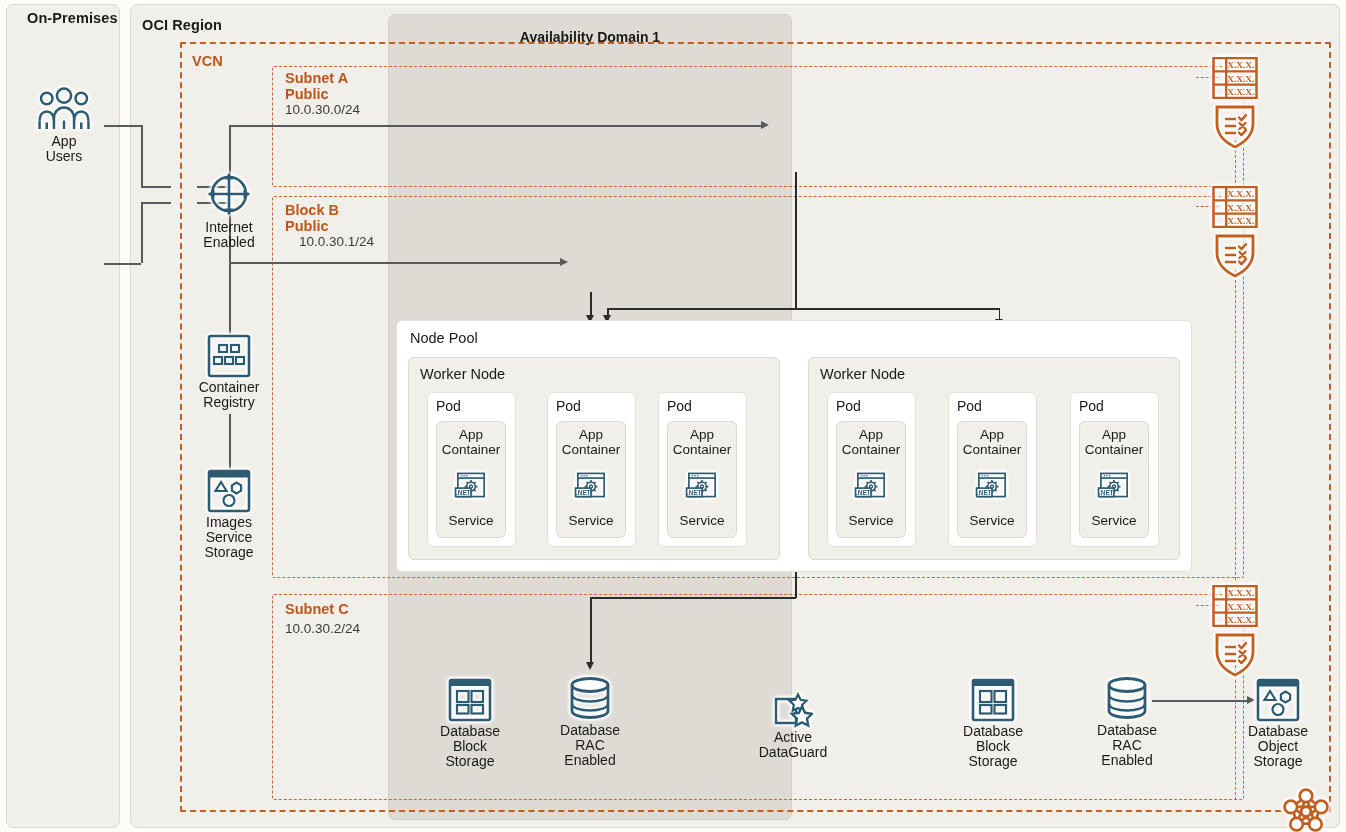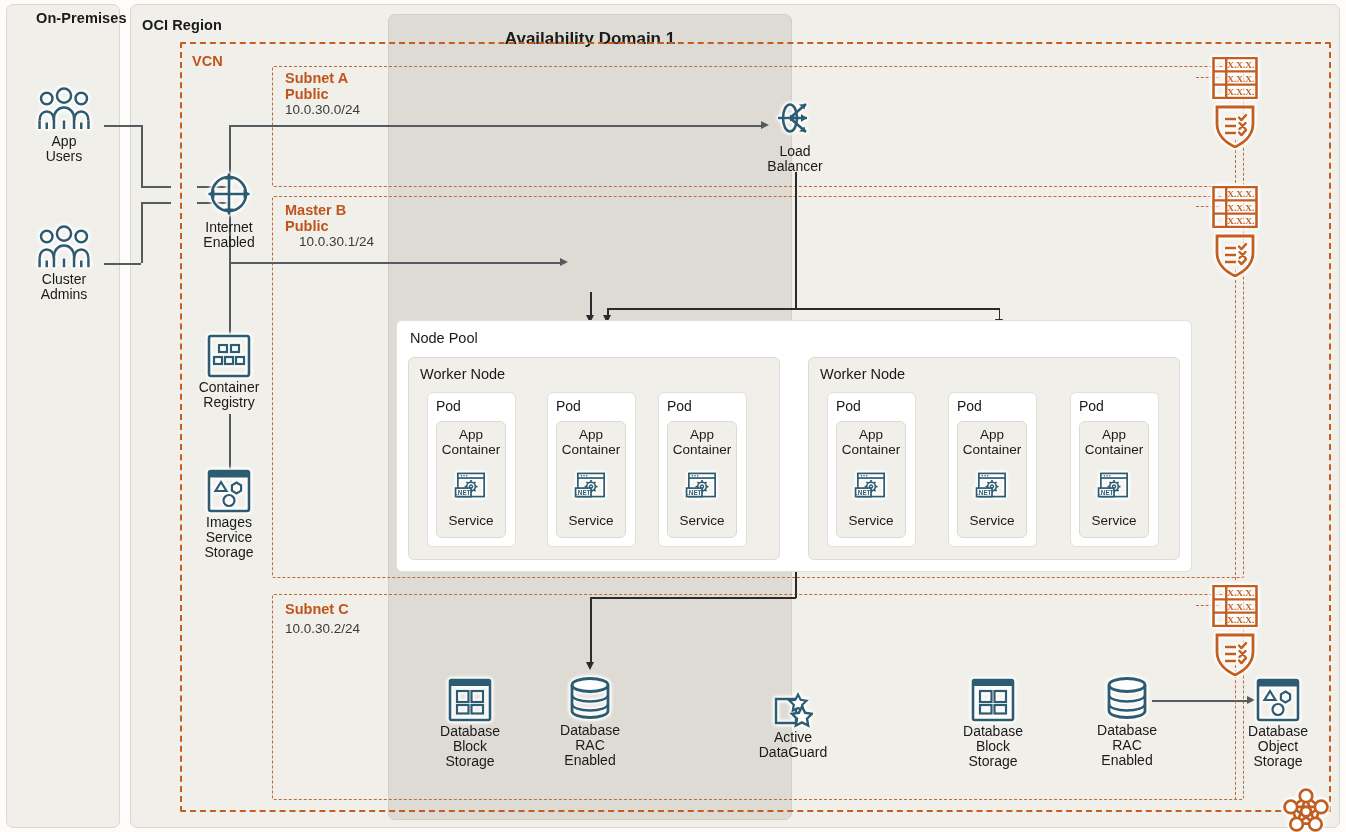--- a/index.html
+++ b/index.html
@@ -6,21 +6,21 @@
   body{font-family:"Liberation Sans","DejaVu Sans",sans-serif;}
   #canvas{position:relative;width:1346px;height:832px;background:#fdfcfa;overflow:hidden;}
 
   
   .abs{position:absolute;box-sizing:border-box;}
 
   
   .panel{position:absolute;box-sizing:border-box;border:1px solid #dcd8d0;border-radius:7px;background:#f1efe9;}
   .panel-title{position:absolute;font-weight:bold;font-size:14.5px;color:#1a1a1a;letter-spacing:.1px;}
   .ad{position:absolute;box-sizing:border-box;background:#dedbd4;border:1px solid #d2cec6;border-radius:7px;}
-  .ad-title{position:absolute;width:100%;text-align:center;font-weight:bold;font-size:17px;color:#1a1a1a;}
+  .ad-title{position:absolute;width:100%;text-align:center;font-weight:bold;font-size:14px;color:#1a1a1a;}
 
   
   .dash{position:absolute;box-sizing:border-box;border:2.4px dashed #c25e20;border-radius:2px;}
   .dash-thin{position:absolute;box-sizing:border-box;border:1.9px dashed #c2693a;border-radius:2px;}
   .dash-label{position:absolute;font-weight:bold;font-size:14.5px;color:#c0551c;line-height:1.08;}
   .cidr{position:absolute;font-size:13.5px;color:#3b3b3b;font-weight:normal;}
 
   
   .card-white{position:absolute;box-sizing:border-box;background:#ffffff;border:1px solid #e3e0d9;border-radius:6px;}
   .card-grey{position:absolute;box-sizing:border-box;background:#f1efe9;border:1px solid #dedad2;border-radius:6px;}
@@ -171,21 +171,21 @@
           <circle cx="13" cy="36" r="6"></circle>
           <circle cx="31" cy="36" r="6"></circle>
           <circle cx="22" cy="24" r="4.6"></circle>
         </g>
       </g>
     </defs>
   </svg>
 
   <div class="panel" style="left:6px;top:4px;width:114px;height:824px;">
   </div>
-  <div class="panel-title" style="left:36px;top:10px;">On-Premises</div>
+  <div class="panel-title" style="left:27px;top:10px;">On-Premises</div>
 
   <div class="panel" style="left:130px;top:4px;width:1210px;height:824px;">
   </div>
   <div class="panel-title" style="left:142px;top:17px;">OCI Region</div>
 
   <div class="ad" style="left:388px;top:14px;width:404px;height:806px;">
     <div class="ad-title" style="top:14px;">Availability Domain 1</div>
   </div>
 
   <div class="dash" style="left:180px;top:42px;width:1151px;height:770px;"></div>
@@ -193,21 +193,21 @@
 
   <div class="dash-thin" style="left:272px;top:66px;width:972px;height:121px;"></div>
   <div class="dash-label" style="left:285px;top:71px;">
     <span>Subnet A</span><br>
     <span>Public</span>
   </div>
   <div class="cidr" style="left:285px;top:102px;">10.0.30.0/24</div>
 
   <div class="dash-thin" style="left:272px;top:196px;width:972px;height:382px;"></div>
   <div class="dash-label" style="left:285px;top:203px;">
-    <span>Master B</span><br>
+    <span>Block B</span><br>
     <span>Public</span>
   </div>
   <div class="cidr" style="left:299px;top:234px;">10.0.30.1/24</div>
 
   <div class="dash-thin" style="left:272px;top:594px;width:972px;height:206px;"></div>
   <div class="dash-label" style="left:285px;top:602px;">
     <span>Subnet C</span>
   </div>
   <div class="cidr" style="left:285px;top:621px;">10.0.30.2/24</div>
 
@@ -258,27 +258,20 @@
   <div class="abs" style="left:1235px;top:270px;width:0;height:310px;border-left:1.8px dashed #c2693a;"></div>
   <div class="abs" style="left:1235px;top:665px;width:0;height:135px;border-left:1.8px dashed #c2693a;"></div>
 
   <div class="node" style="left:64px;top:86px;">
     <svg class="glyph halo" width="58" height="46" viewBox="-2 -2 58 48">
         <use href="#i-users"></use>
       </svg>
     <div class="cap">App
 Users</div>
   </div>
-  <div class="node" style="left:64px;top:224px;">
-    <svg class="glyph halo" width="58" height="46" viewBox="-2 -2 58 48">
-        <use href="#i-users"></use>
-      </svg>
-    <div class="cap">Cluster
-Admins</div>
-  </div>
 
   <div class="node" style="left:229px;top:170px;">
     <svg class="glyph halo" width="48" height="48" viewBox="0 0 48 48">
         <use href="#i-igw"></use>
       </svg>
     <div class="cap">Internet
 Enabled</div>
   </div>
   <div class="node" style="left:229px;top:334px;">
     <svg class="glyph halo" width="44" height="44" viewBox="0 0 44 44">
@@ -289,27 +282,20 @@
   </div>
   <div class="node" style="left:229px;top:469px;">
     <svg class="glyph halo" width="44" height="44" viewBox="0 0 44 44">
         <use href="#i-objstore"></use>
       </svg>
     <div class="cap">Images
 Service
 Storage</div>
   </div>
 
-  <div class="node" style="left:795px;top:96px;">
-    <svg class="glyph halo" width="40" height="46" viewBox="0 0 40 46">
-        <use href="#i-lb"></use>
-      </svg>
-    <div class="cap">Load
-Balancer</div>
-  </div>
 
   <div class="card-white" style="left:396px;top:320px;width:796px;height:252px;">
   </div>
   <div class="card-label" style="left:410px;top:330px;">Node Pool</div>
 
   <div class="card-grey" style="left:408px;top:357px;width:372px;height:203px;"></div>
   <div class="card-label" style="left:420px;top:366px;">Worker Node</div>
 
   <div class="card-white" style="left:427px;top:392px;width:89px;height:155px;"></div>
   <div class="card-label" style="left:436px;top:398px;font-size:14px;">Pod</div>

